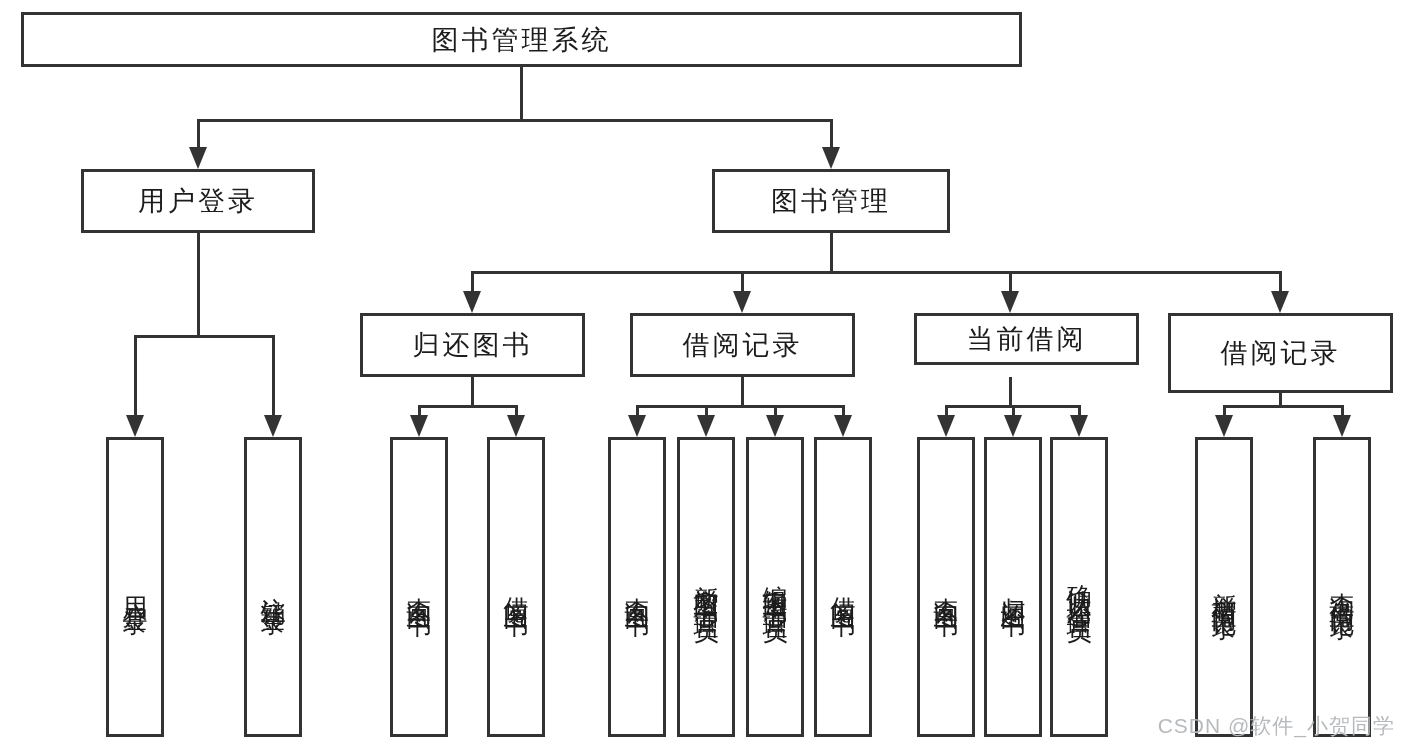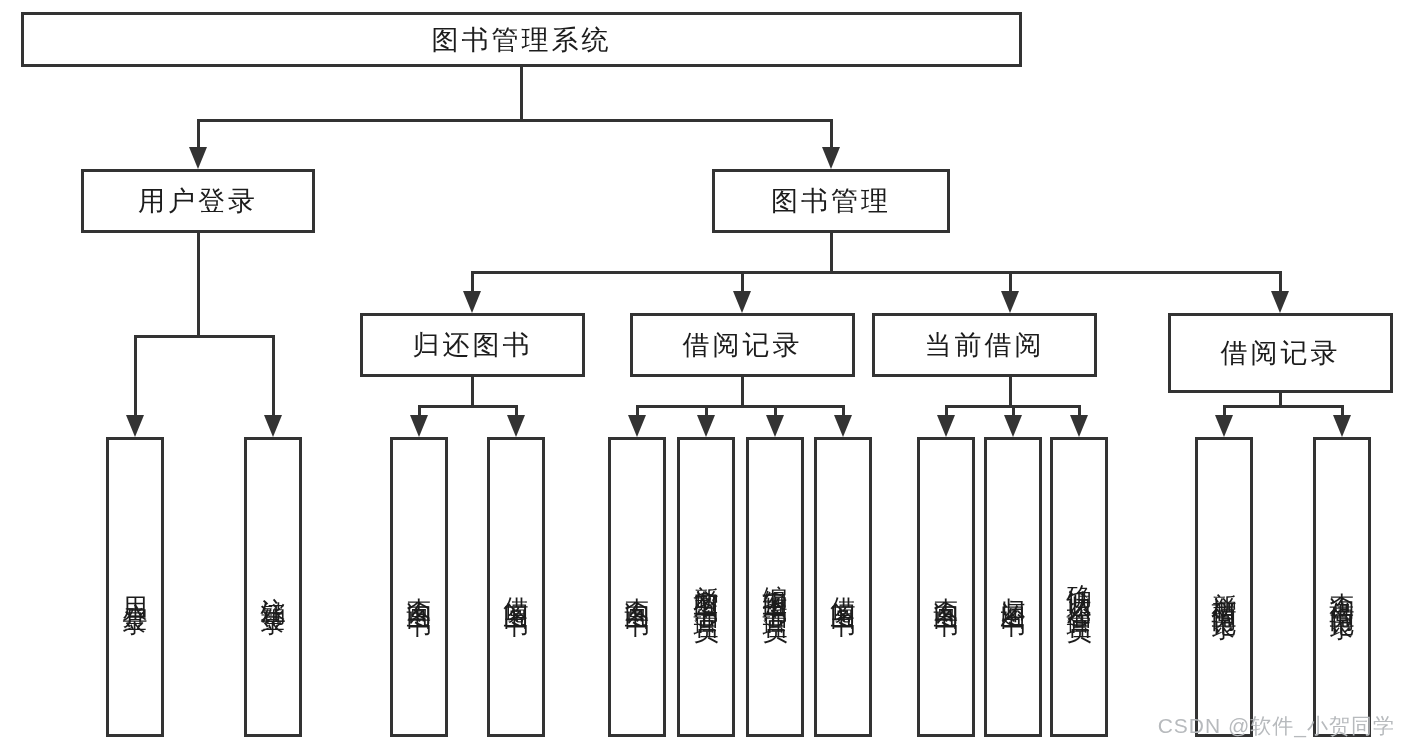--- a/index.html
+++ b/index.html
@@ -125,21 +125,21 @@
       </div>
       <div class="node h" style="left: 712px; top: 169px; width: 238px; height: 64px;">
         <span class="label">图书管理</span>
       </div>
       <div class="node h" style="left: 360px; top: 313px; width: 225px; height: 64px;">
         <span class="label">归还图书</span>
       </div>
       <div class="node h" style="left: 630px; top: 313px; width: 225px; height: 64px;">
         <span class="label">借阅记录</span>
       </div>
-      <div class="node h" style="left: 872px; top: 313px; width: 225px; height: 64px; align-items: center;">
+      <div class="node h" style="left: 914px; top: 313px; width: 225px; height: 52px; align-items: center;">
         <span class="label">当前借阅</span>
       </div>
       <div class="node h" style="left: 1168px; top: 313px; width: 225px; height: 80px;">
         <span class="label">借阅记录</span>
       </div>
       <div class="node v" style="left: 106px; top: 437px; width: 58px; height: 300px;">
         <span class="label">用户登录</span>
       </div>
       <div class="node v" style="left: 244px; top: 437px; width: 58px; height: 300px;">
         <span class="label">注销登录</span>

